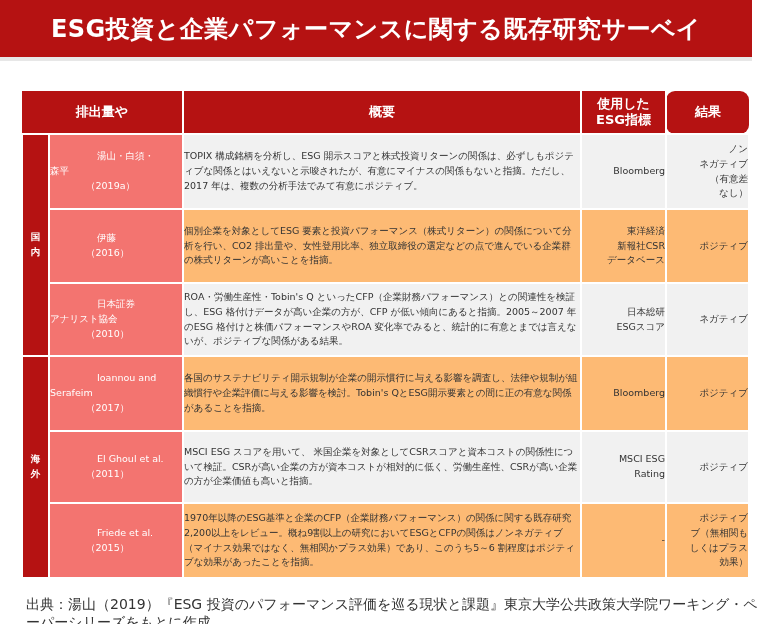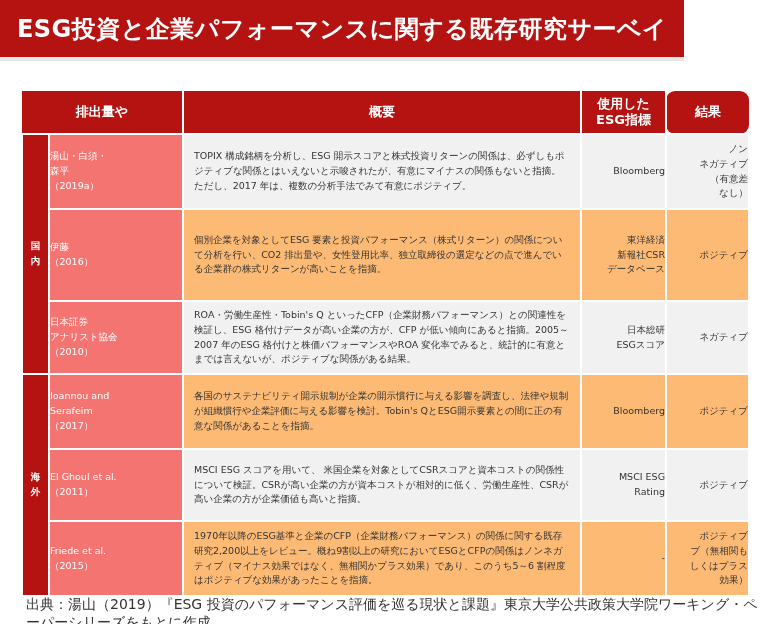--- a/index.html
+++ b/index.html
@@ -1,19 +1,19 @@
 <!DOCTYPE html>
 <html><head>
 <meta charset="utf-8">
 <style>
   * { box-sizing: border-box; margin: 0; padding: 0; }
   html, body { width: 768px; height: 624px; background: #ffffff; overflow: hidden; }
   body { font-family: "DejaVu Sans", "Liberation Sans", sans-serif; color: #333; position: relative; }
   .title-bar {
-    position: absolute; left: 0; top: 0; width: 684px; height: 57px;
+    position: absolute; left: 0; top: 0; width: 752px; height: 57px;
     background: #b51212; color: #fff;
     display: flex; align-items: center; justify-content: center;
     font-size: 24px; font-weight: bold; letter-spacing: 0.5px;
   }
   .title-bar::after {
     content: ""; position: absolute; left: 0; right: 0; bottom: -4px; height: 4px; background: #e7e7e7;
   }
   table.survey {
     position: absolute; left: 21px; top: 91px; width: 727px;
     border-collapse: collapse; table-layout: fixed;
@@ -28,30 +28,30 @@
   table.survey td {
     border: 2px solid #fff; vertical-align: middle; font-size: 9.5px; line-height: 1.55;
   }
   td.region {
     background: #b51212; color: #fff; font-weight: bold; font-size: 13px;
     text-align: center; line-height: 1.2; border-left: none;
   }
   td.study {
     background: #f37470; color: #fff; font-size: 13.5px; text-align: left; line-height: 1.4;
   }
-  td.study .yr { display: block; }
-  td.summary { padding: 2px 10px; color: #333; text-align: left; }
+  td.study .yr { display: block; padding-left: 36px; }
+  td.summary { padding: 2px 0; color: #333; text-align: left; }
   td.esg { text-align: right; color: #333; font-size: 10px; line-height: 1.5; }
   td.result { text-align: right; color: #333; font-size: 10px; line-height: 1.5; border-right: none; }
   tr.shade td.summary, tr.shade td.esg, tr.shade td.result { background: #f1f1f1; }
   tr.plain td.summary, tr.plain td.esg, tr.plain td.result { background: #fdba74; }
   .source {
     position: absolute; left: 26px; top: 596px; font-size: 14px; color: #333;
   }
-  .pre { white-space: pre-line; }
+  .pre { white-space: pre-line; margin-left: 47px; }
 </style>
 </head>
 <body>
 
 <div class="title-bar">
   <span>ESG投資と企業パフォーマンスに関する既存研究サーベイ</span>
 </div>
 
 <table class="survey">
   <colgroup>
@@ -79,21 +79,21 @@
 森平</span>
         <span class="yr">（2019a）</span>
       </td>
       <td class="summary">TOPIX 構成銘柄を分析し、ESG 開示スコアと株式投資リターンの関係は、必ずしもポジティブな関係とはいえないと示唆されたが、有意にマイナスの関係もないと指摘。ただし、2017 年は、複数の分析手法でみて有意にポジティブ。</td>
       <td class="esg pre">Bloomberg</td>
       <td class="result pre">ノン
 ネガティブ
 （有意差
 なし）</td>
     </tr>
-    <tr class="plain" style="height:92px">
+    <tr class="plain" style="height:74px">
       <td class="study">
         <span class="pre">伊藤</span>
         <span class="yr">（2016）</span>
       </td>
       <td class="summary">個別企業を対象としてESG 要素と投資パフォーマンス（株式リターン）の関係について分析を行い、CO2 排出量や、女性登用比率、独立取締役の選定などの点で進んでいる企業群の株式リターンが高いことを指摘。</td>
       <td class="esg pre">東洋経済
 新報社CSR
 データベース</td>
       <td class="result pre">ポジティブ</td>
     </tr>

